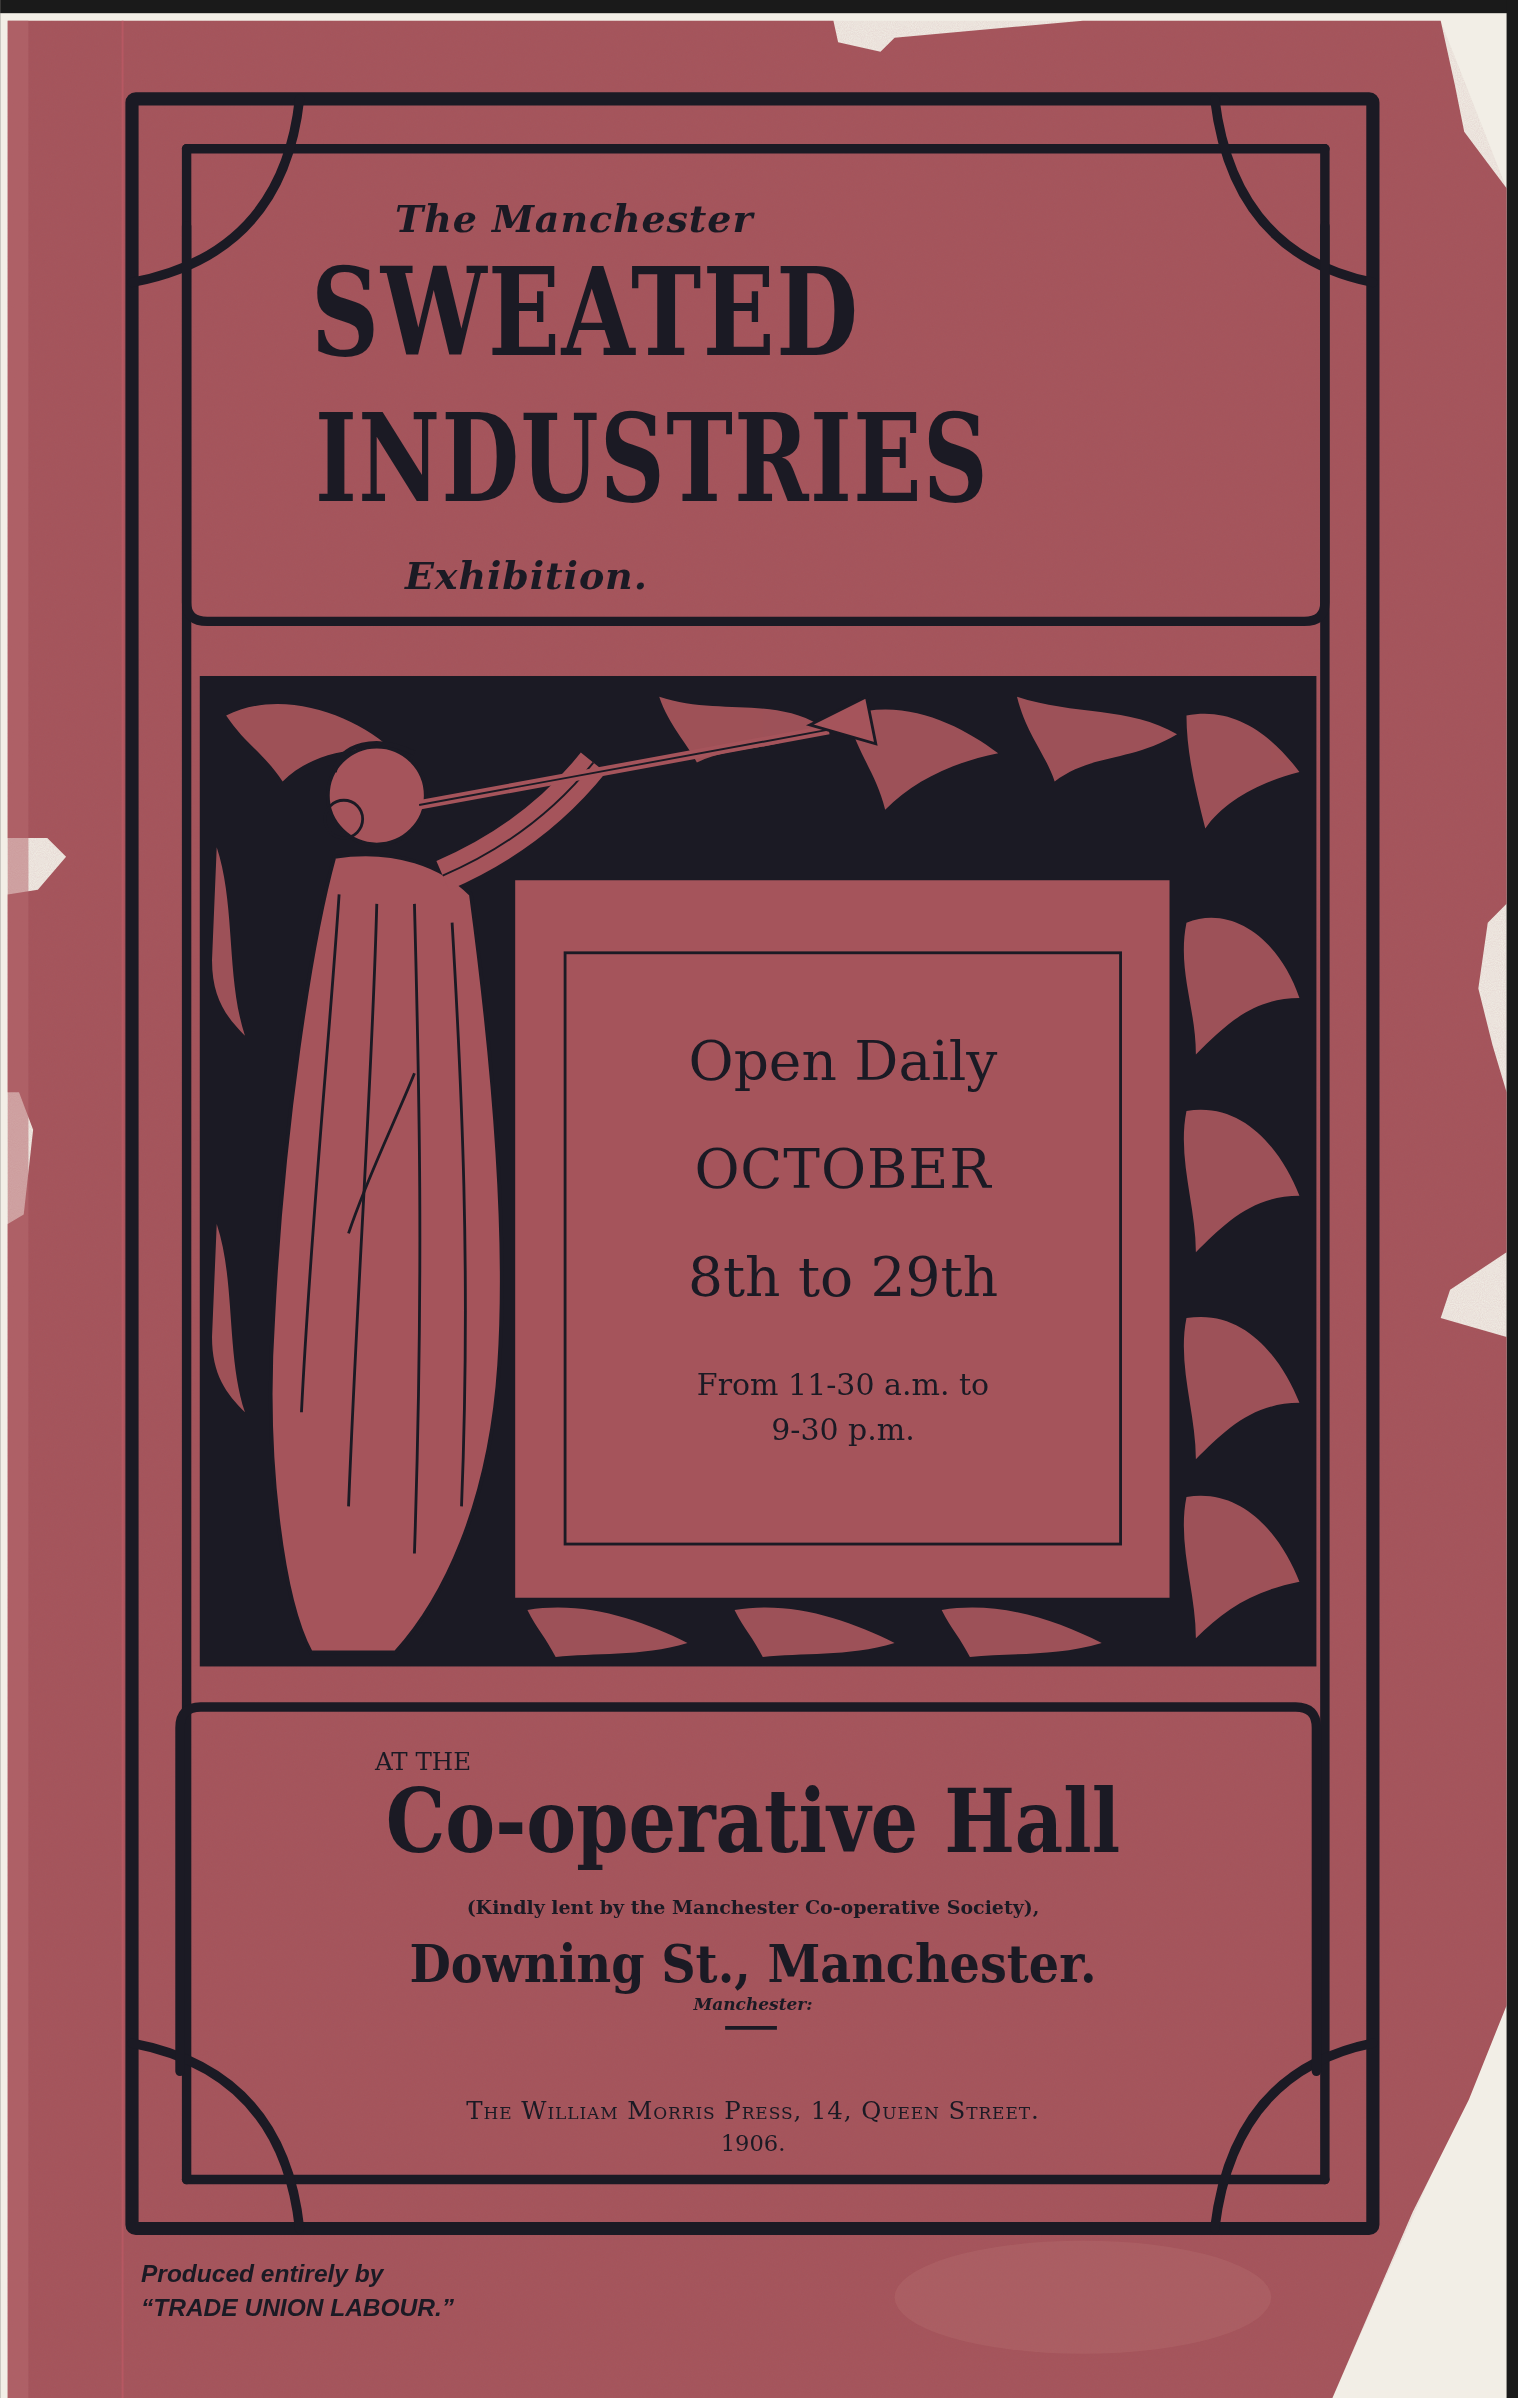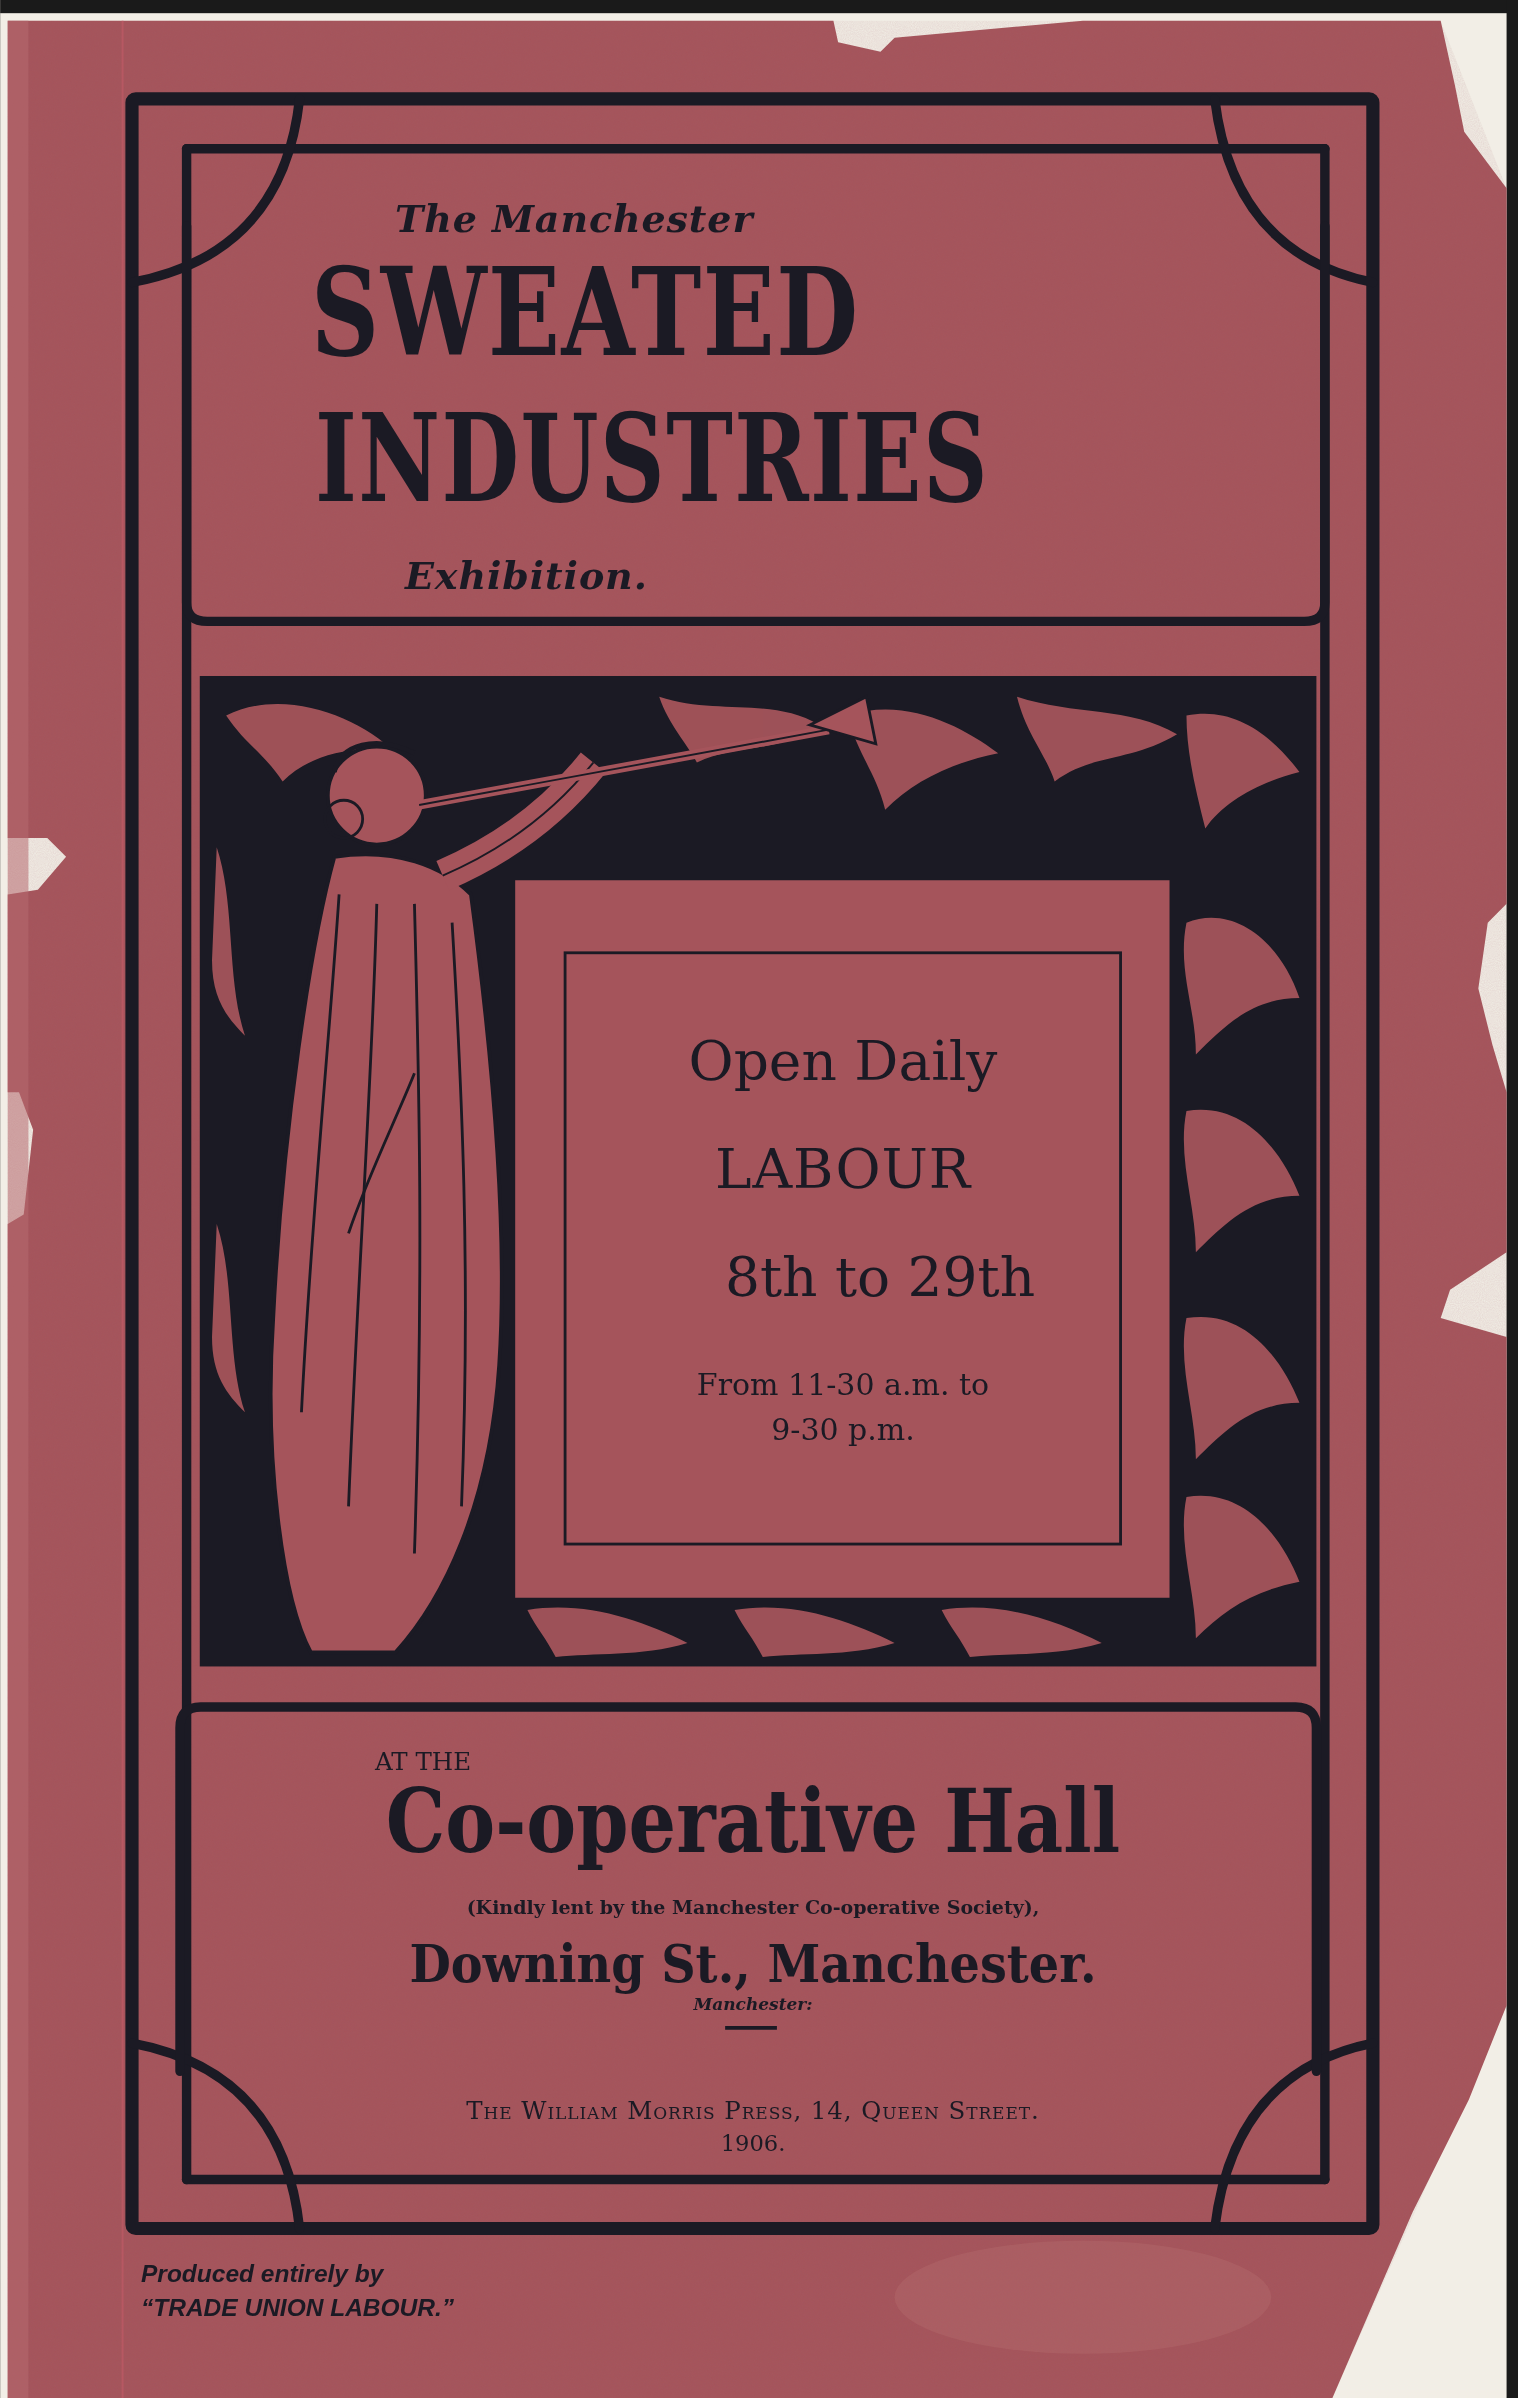--- a/index.html
+++ b/index.html
@@ -112,22 +112,22 @@
 
   <line x1="770" y1="2154" x2="825" y2="2154" stroke="#1b1a24" stroke-width="4"></line>
 </svg>
 
 <div class="abs ink t-manch">The Manchester</div>
 <div class="abs ink t-sweated">SWEATED</div>
 <div class="abs ink t-industries">INDUSTRIES</div>
 <div class="abs ink t-exhib">Exhibition.</div>
 
 <div class="abs ink center t-open" style="top:1029px;font-size:55px;">Open Daily</div>
-<div class="abs ink center t-open" style="top:1137px;font-size:55px;letter-spacing:0.9px;">LABOUR</div>
-<div class="abs ink center t-open" style="top:1245px;font-size:55px;margin-left:37px;">8th to 29th</div>
+<div class="abs ink center t-open" style="top:1137px;font-size:55px;letter-spacing:0.9px;">OCTOBER</div>
+<div class="abs ink center t-open" style="top:1245px;font-size:55px;">8th to 29th</div>
 <div class="abs ink center t-open" style="top:1367px;font-size:30px;">From 11-30 a.m. to</div>
 <div class="abs ink center t-open" style="top:1412px;font-size:30px;">9-30 p.m.</div>
 
 <div class="abs ink" style="left:375px;top:1747px;font-size:24.5px;font-family:'DejaVu Serif',serif;">AT THE</div>
 <div class="abs ink center t-venue" style="top:1770px;font-size:87px;font-weight:bold;transform:scaleX(0.86);transform-origin:center top;">Co-operative Hall</div>
 <div class="abs ink center t-venue" style="top:1896px;font-size:19px;font-weight:bold;text-align:center;">(Kindly lent by the Manchester Co-operative Society),</div>
 <div class="abs ink center t-venue" style="top:1932px;font-size:53px;font-weight:bold;transform:scaleX(0.9);transform-origin:center top;">Downing St., Manchester.</div>
 <div class="abs ink center t-venue" style="top:1994px;font-size:17px;font-weight:bold;font-style:italic;">Manchester:</div>
 <div class="abs ink center t-venue" style="top:2096px;font-size:24.5px;font-variant:small-caps;letter-spacing:0.9px;">The William Morris Press, 14, Queen Street.</div>
 <div class="abs ink center t-venue" style="top:2130px;font-size:22.6px;">1906.</div>

